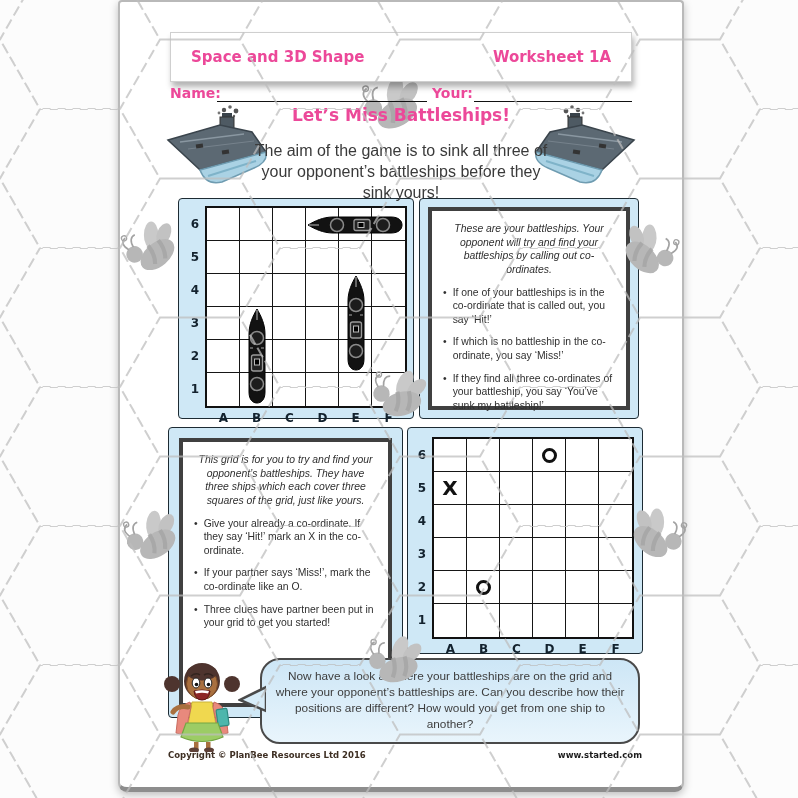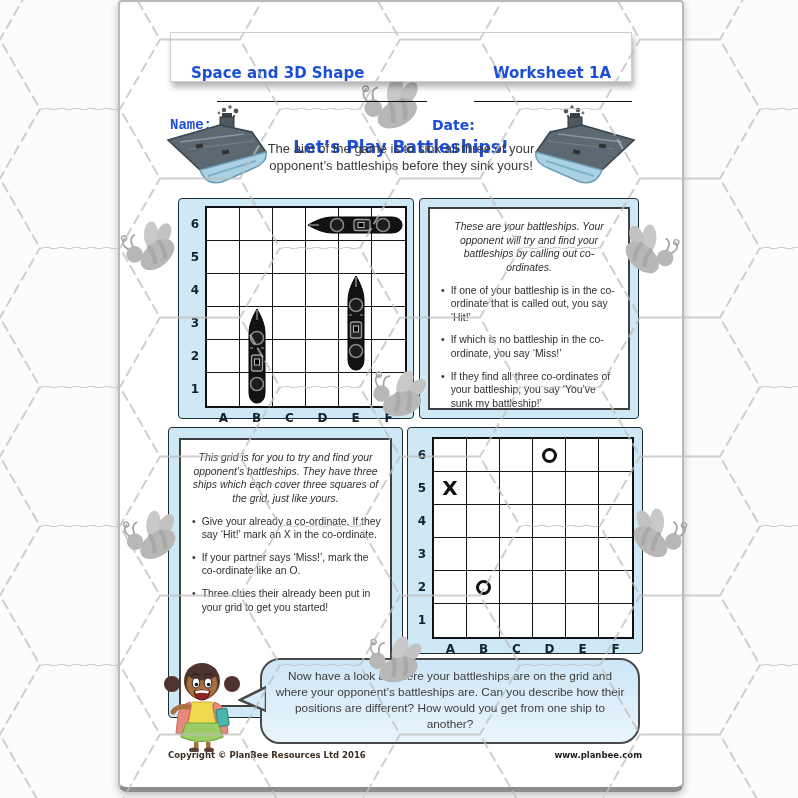--- a/index.html
+++ b/index.html
@@ -18,48 +18,48 @@
   }
   .page *{box-sizing:border-box;}
   
   .header-box{
     position:absolute;left:50px;top:30px;width:462px;height:50px;
     background:#fff;border:1px solid #cfcfcf;
     box-shadow:2px 5px 6px rgba(0,0,0,.30);
     display:flex;justify-content:space-between;align-items:center;
     padding:0 20px;z-index:2;
   }
-  .comic{font-family:"DejaVu Sans",sans-serif;font-weight:bold;color:#1d4ed8;margin-top:32px;}
+  .comic{font-family:"DejaVu Sans",sans-serif;font-weight:bold;color:#ec4899;}
   .header-box .h-left{font-size:15px;}
   .header-box .h-right{font-size:15px;text-align:center;}
   
-  .name-label{position:absolute;left:50px;top:83px;font-size:14px;z-index:2;font-family:Liberation Mono, monospace;}
+  .name-label{position:absolute;left:50px;top:83px;font-size:14px;z-index:2;}
   .date-label{position:absolute;left:312px;top:83px;font-size:14px;z-index:2;}
   .write-line{position:absolute;height:1px;border-bottom:1.5px solid #111;top:99px;z-index:2;}
   .line-name{left:97px;width:210px;}
   .line-date{left:354px;width:158px;}
   
   .sheet-title{position:absolute;left:0;top:103px;width:100%;text-align:center;font-size:17px;z-index:2;}
   .aim{position:absolute;left:0;top:138px;width:100%;text-align:center;z-index:2;}
-  .aim span{display:inline-block;max-width:305px;font-size:13px;line-height:1.32;color:#3a3a3a;}
+  .aim span{display:inline-block;max-width:305px;font-size:16px;line-height:1.32;color:#3a3a3a;}
   
   .carrier{position:absolute;top:102px;width:104px;height:86px;z-index:1;}
   .carrier-left{left:46px;}
   .carrier-right{left:412px;transform:scaleX(-1);}
   
   .panel{
     position:absolute;background:#cfe8f6;border:1.5px solid #1d2b33;border-radius:4px;
   }
   .p-grid1{left:58px;top:196px;width:236px;height:221px;}
   .p-rules{left:299px;top:196px;width:220px;height:221px;}
   .p-opp-rules{left:48px;top:425px;width:235px;height:291px;}
   .p-grid2{left:287px;top:425px;width:236px;height:227px;}
   
   .white-box{
-    position:absolute;inset:8px;background:#fff;border:2px solid #404040;
+    position:absolute;inset:8px;background:#fff;border:4px solid #404040;
     padding:9px 9px 4px 9px;color:#2f2f2f;
   }
   .p-opp-rules .white-box{inset:10px;}
   .white-box .intro{margin:2px 2px 9px 2px;text-align:center;font-style:italic;font-size:10.4px;line-height:1.32;}
   .white-box ul{list-style:none;margin:0;padding:0 0 0 2px;}
   .white-box li{display:flex;gap:6px;font-size:10.4px;line-height:1.3;margin-bottom:9px;}
   .white-box .bdot{flex:0 0 auto;}
   
   .grid-block{position:absolute;left:8px;top:5px;width:220px;height:222px;}
   .p-grid2 .grid-block{left:6px;top:7px;}
@@ -164,24 +164,24 @@
       <use href="#bee"></use>
     </svg>
 
   <div class="header-box">
     <span class="comic h-left">Space and 3D Shape</span>
     <span class="comic h-right">Worksheet 1A</span>
   </div>
 
   <span class="comic name-label">Name:</span>
   <div class="write-line line-name"></div>
-  <span class="comic date-label">Date:</span>
+  <span class="comic date-label">Your:</span>
   <div class="write-line line-date"></div>
 
-  <div class="comic sheet-title">Let’s Play Battleships!</div>
+  <div class="comic sheet-title">Let’s Miss Battleships!</div>
 
   <svg class="carrier carrier-left" viewBox="0 0 104 86">
       <use href="#carrier"></use>
     </svg>
   <svg class="carrier carrier-right" viewBox="0 0 104 86">
       <use href="#carrier"></use>
     </svg>
 
   <div class="aim"><span>The aim of the game is to sink all three of your opponent’s battleships before they sink yours!</span></div>
 
@@ -273,21 +273,21 @@
         </div>
     </div>
   </div>
 
   <div class="panel p-rules">
     <div class="white-box">
       <p class="intro">These are your battleships. Your opponent will try and find your battleships by calling out co-ordinates.</p>
       <ul>
           <li>
             <span class="bdot">•</span>
-            <span>If one of your battleship is in the co-ordinate that is called out, you say ‘Hit!’</span>
+            <span>If one of your battleships is in the co-ordinate that is called out, you say ‘Hit!’</span>
           </li>
           <li>
             <span class="bdot">•</span>
             <span>If which is no battleship in the co-ordinate, you say ‘Miss!’</span>
           </li>
           <li>
             <span class="bdot">•</span>
             <span>If they find all three co-ordinates of your battleship, you say ‘You’ve sunk my battleship!’</span>
           </li>
         </ul>
@@ -301,21 +301,21 @@
           <li>
             <span class="bdot">•</span>
             <span>Give your already a co-ordinate. If they say ‘Hit!’ mark an X in the co-ordinate.</span>
           </li>
           <li>
             <span class="bdot">•</span>
             <span>If your partner says ‘Miss!’, mark the co-ordinate like an O.</span>
           </li>
           <li>
             <span class="bdot">•</span>
-            <span>Three clues their already been put in your grid to get you started!</span>
+            <span>Three clues have partner been put in your grid to get you started!</span>
           </li>
         </ul>
     </div>
   </div>
 
   <div class="panel p-grid2">
     <div class="grid-block">
       <div class="row-labels">
           <div class="rlab">6</div>
           <div class="rlab">5</div>
@@ -383,21 +383,21 @@
       <use href="#girl"></use>
     </svg>
   <div class="bubble">
     <svg class="tail" width="28" height="30" viewBox="0 0 28 30">
       <path d="M28,3 L2,16 L28,27 Z" fill="#d7ecf8" stroke="#4a4a4a" stroke-width="2.5"></path>
     </svg>
     <p>Now have a look at where your battleships are on the grid and where your opponent’s battleships are. Can you describe how their positions are different? How would you get from one ship to another?</p>
   </div>
 
   <div class="f-copy">Copyright © PlanBee Resources Ltd 2016</div>
-  <div class="f-web">www.planbee.com</div>
+  <div class="f-web">www.started.com</div>
 </div>
 
 <svg class="bee" viewBox="0 0 64 52" style="left:118px;top:221px;transform:rotate(-18deg)">
     <use href="#bee"></use>
   </svg>
 <svg class="bee" viewBox="0 0 64 52" style="left:616px;top:224px;transform:rotate(20deg) scaleX(-1)">
     <use href="#bee"></use>
   </svg>
 <svg class="bee" viewBox="0 0 64 52" style="left:366px;top:368px;transform:rotate(8deg)">
     <use href="#bee"></use>

